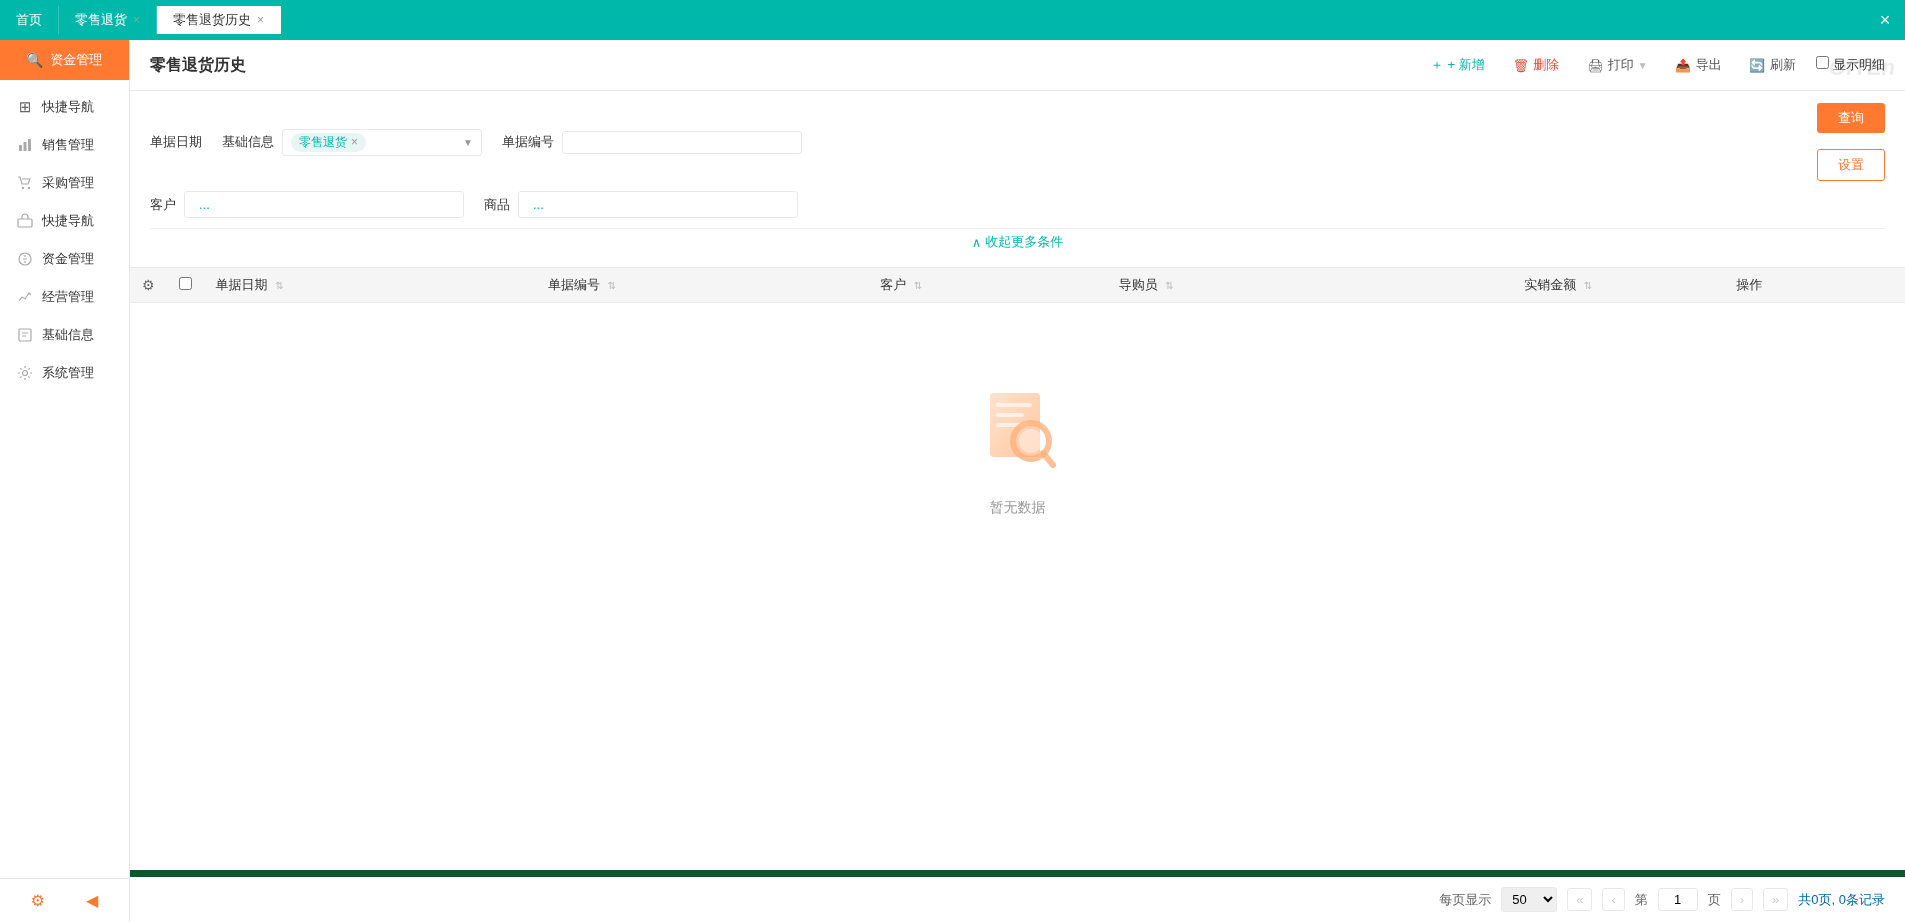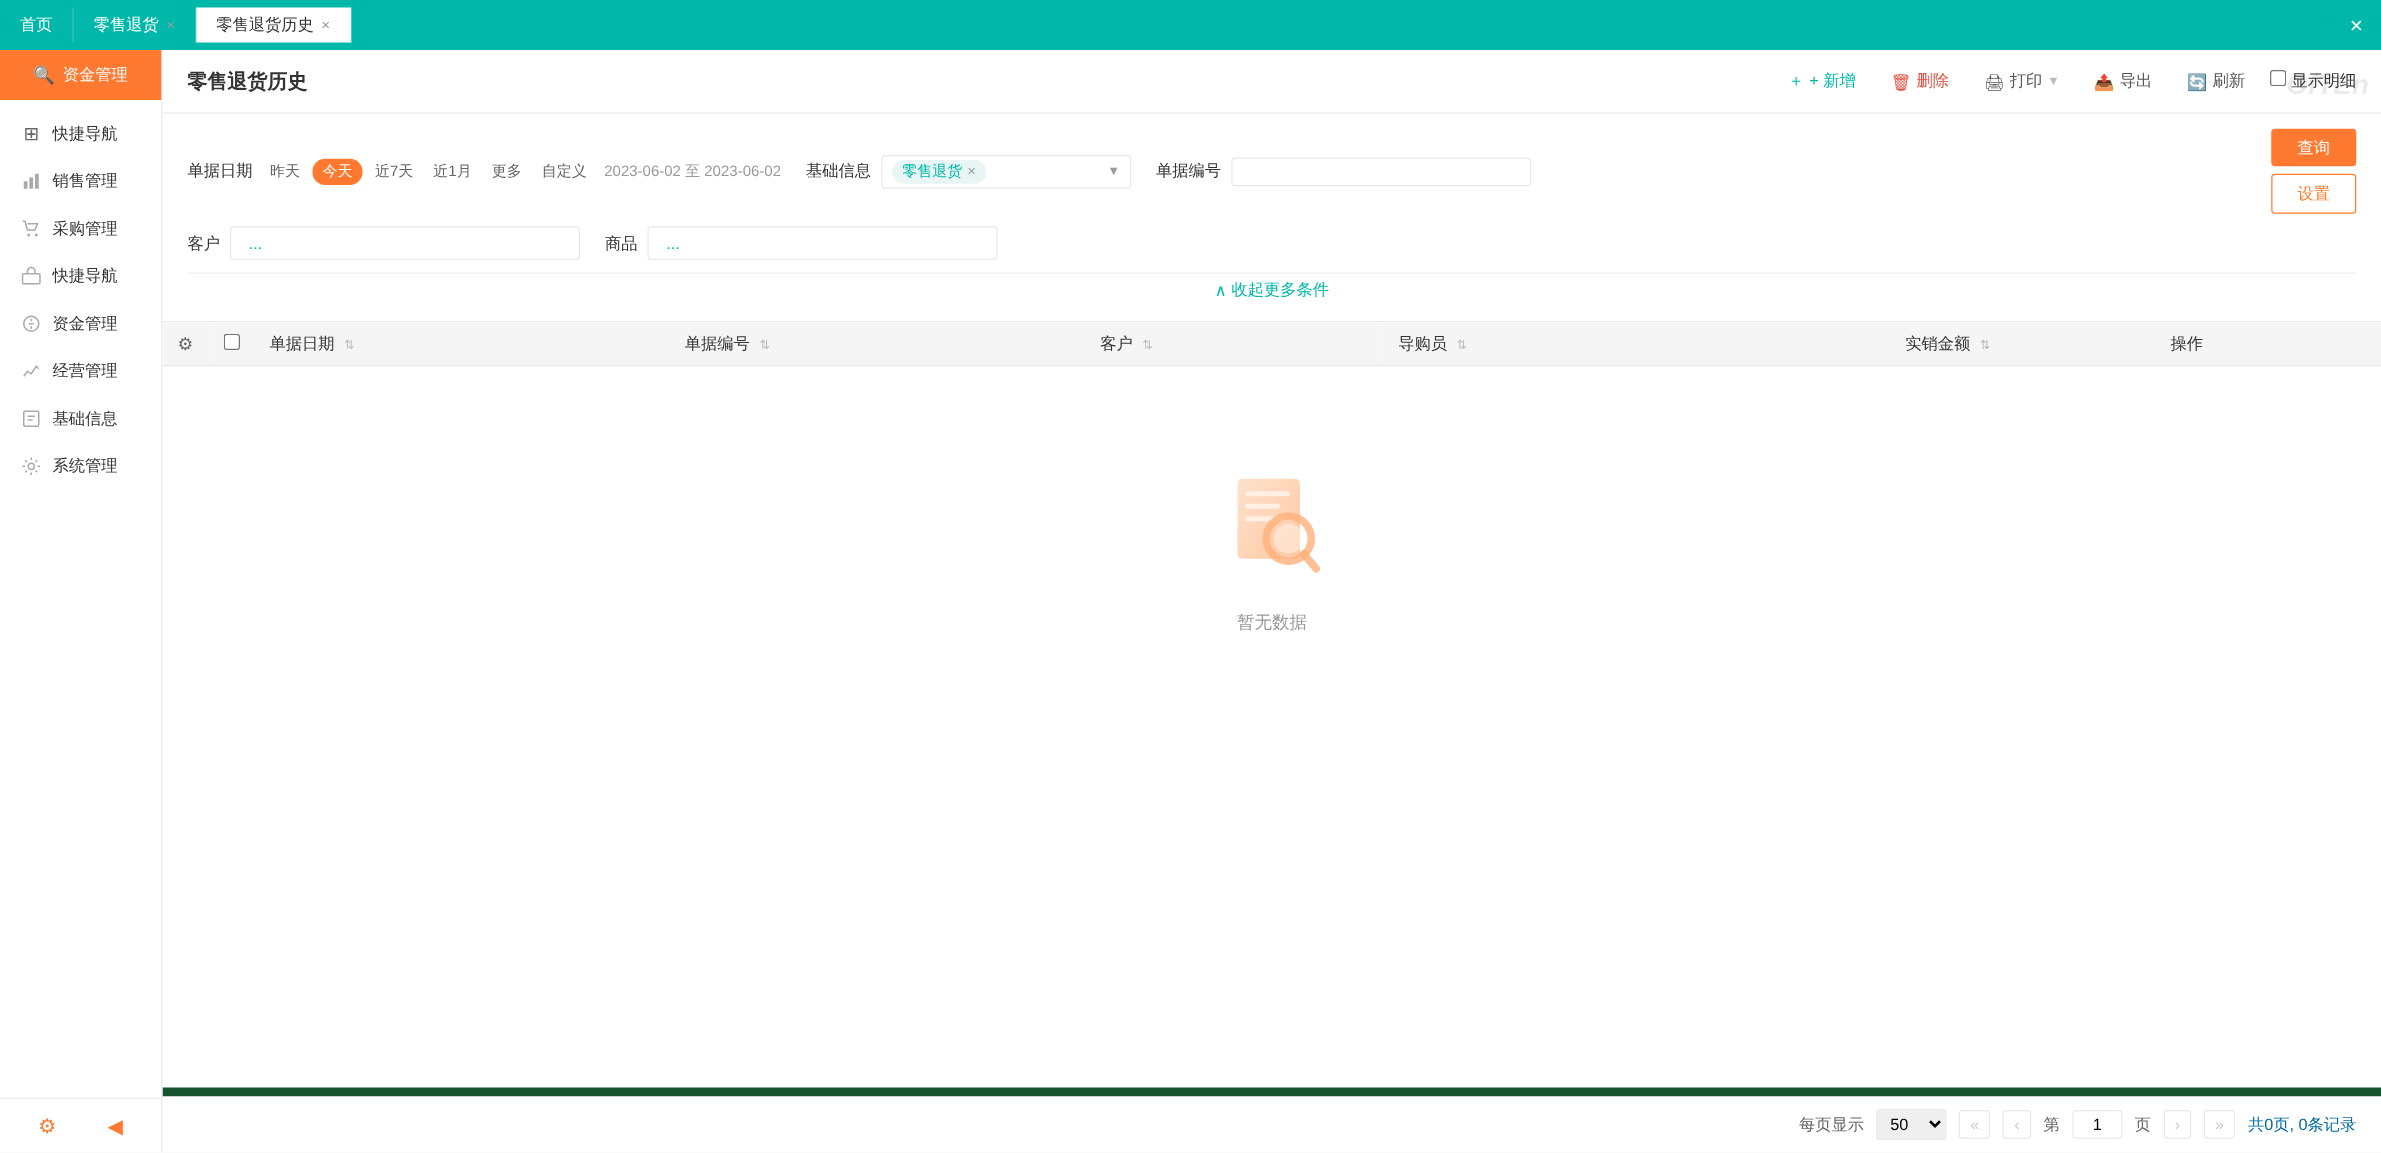--- a/index.html
+++ b/index.html
@@ -560,48 +560,39 @@
           <span>显示明细</span>
         </div>
       </div>
     </div>
 
     <div class="filter-area">
       <div class="filter-row">
 
         <div class="filter-item">
           <span class="filter-label">单据日期</span>
-          <div class="date-options">
-            <span class="date-opt">昨天</span>
-            <span class="date-opt active">今天</span>
-            <span class="date-opt">近7天</span>
-            <span class="date-opt">近1月</span>
-            <span class="date-opt">更多</span>
-            <span class="date-opt">自定义</span>
-            <span class="date-range">2023-06-02 至 2023-06-02</span>
-          </div>
         </div>
 
         <div class="filter-item">
           <span class="filter-label">基础信息</span>
           <div class="filter-select" style="min-width:200px">
             <span class="tag">
               <span>零售退货</span>
               <span class="tag-close">×</span>
             </span>
             <span class="filter-select-arrow">▼</span>
           </div>
         </div>
 
         <div class="filter-item">
           <span class="filter-label">单据编号</span>
           <input class="filter-input" type="text" style="min-width: 240px;">
         </div>
 
-        <div class="query-setting-group" style="margin-left: auto; flex-direction: column; display: flex; gap: 6px;">
+        <div class="query-setting-group" style="margin-left: auto; flex-direction: column; display: flex; gap: 16px;">
           <button class="query-btn">查询</button>
           <button class="setting-btn">设置</button>
         </div>
       </div>
 
       <div class="filter-row">
 
         <div class="filter-item">
           <span class="filter-label">客户</span>
           <div class="filter-select" style="min-width:280px">

